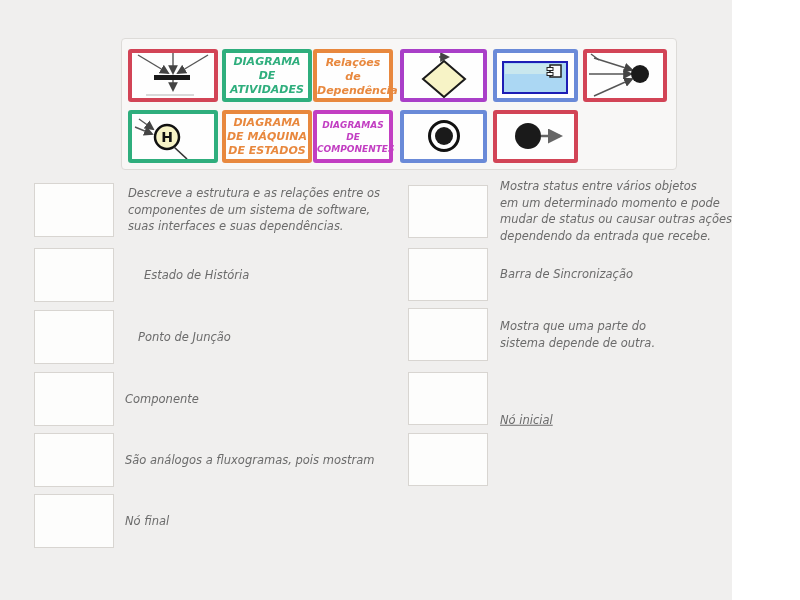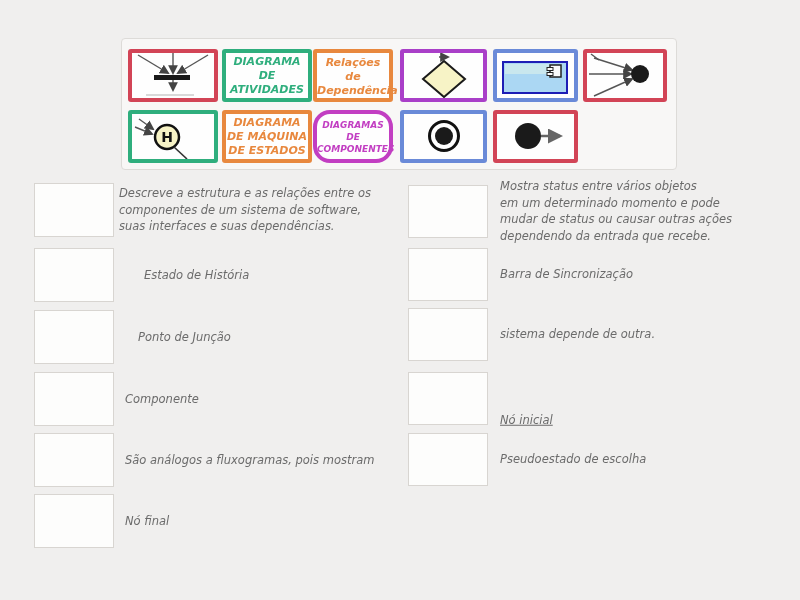--- a/index.html
+++ b/index.html
@@ -1,18 +1,18 @@
 <!DOCTYPE html>
 <html style="--page-bg: #f0efee; --bank-bg: #f8f7f6; --bank-border: #dddbd8; --tile-bg: #fefefe; --tile-red: #d24456; --tile-green: #2fae7d; --tile-orange: #e8883e; --tile-purple: #a93fc8; --tile-blue: #6a8ad8; --tile-magenta: #c23ec2; --slot-bg: #fdfdfc; --slot-border: #d8d5d1; --clue-text: #6b6b6b; --symbol-ink: #1a1a1a; --line-gray: #555555; --arrow-gray: #666666; --diamond-fill: #f7f3c6; --state-fill: #f7f3c6; --component-fill: #abd7f3; --component-stroke: #1d1db5;"><head>
 <meta charset="utf-8">
 <style>
   html,body{margin:0;padding:0;}
   .page{
     position:relative;
-    width:800px;height:600px;
+    width:732px;height:600px;
     background:var(--page-bg,#f0efee);
     font-family:"DejaVu Sans",sans-serif;
     overflow:hidden;
   }
   
   .bank{
     position:absolute;left:121px;top:38px;width:554px;height:130px;
     background:var(--bank-bg,#f8f7f6);
     border:1px solid var(--bank-border,#dddbd8);
     border-radius:4px;
@@ -24,21 +24,21 @@
     border:4px solid #888;border-radius:3px;
     display:flex;align-items:center;justify-content:center;
     cursor:grab;
   }
   .tile svg{display:block;}
   .b-red{border-color:var(--tile-red,#d24456);}
   .b-green{border-color:var(--tile-green,#2fae7d);}
   .b-orange{border-color:var(--tile-orange,#e8883e);}
   .b-purple{border-color:var(--tile-purple,#a93fc8);}
   .b-blue{border-color:var(--tile-blue,#6a8ad8);}
-  .b-magenta{border-color:var(--tile-magenta,#c23ec2);border-radius:17px;}
+  .b-magenta{border-color:var(--tile-magenta,#c23ec2);}
   .tile-label{
     width:100%;text-align:center;
     font-style:italic;font-weight:bold;
   }
   .ink-green{color:var(--tile-green,#2fae7d);}
   .ink-orange{color:var(--tile-orange,#e8883e);}
   .ink-magenta{color:var(--tile-magenta,#c23ec2);}
   .fs11{font-size:11px;line-height:14px;}
   .fs9{font-size:9px;line-height:12px;}
   
@@ -161,21 +161,21 @@
     <div class="tile b-red" style="left:371px;top:71px;width:85px;">
       <svg viewBox="0 0 77 45" width="77" height="45">
         <circle cx="31" cy="22" r="13" style="fill:var(--symbol-ink,#1a1a1a)"></circle>
         <line x1="44" y1="22" x2="63" y2="22" style="stroke:var(--arrow-gray,#666666)" stroke-width="2.5" marker-end="url(#ah-gray)"></line>
       </svg>
     </div>
 
   </div>
 
   <div class="slot" style="left:34px;top:183px;height:54px;"></div>
-  <div class="clue" style="left:119px;top:210px;">
+  <div class="clue" style="left:128px;top:210px;">
     <div>Descreve a estrutura e as relações entre os</div>
     <div>componentes de um sistema de software,</div>
     <div>suas interfaces e suas dependências.</div>
   </div>
 
   <div class="slot" style="left:34px;top:248px;height:54px;"></div>
   <div class="clue" style="left:125px;top:275px;margin-left:19px;">
     <div>Estado de História</div>
   </div>
 
@@ -207,26 +207,24 @@
     <div>dependendo da entrada que recebe.</div>
   </div>
 
   <div class="slot" style="left:408px;top:248px;height:53px;"></div>
   <div class="clue" style="left:500px;top:274px;">
     <div>Barra de Sincronização</div>
   </div>
 
   <div class="slot" style="left:408px;top:308px;height:53px;"></div>
   <div class="clue" style="left:500px;top:334px;">
+    <div>Mostra que uma parte do</div>
     <div>sistema depende de outra.</div>
   </div>
 
   <div class="slot" style="left:408px;top:372px;height:53px;"></div>
   <div class="clue" style="left:500px;top:420px;text-decoration:underline;">
     <div>Nó inicial</div>
   </div>
 
   <div class="slot" style="left:408px;top:433px;height:53px;"></div>
-  <div class="clue" style="left:500px;top:459px;">
-    <div>Pseudoestado de escolha</div>
-  </div>
 
 </div>
 
 </body></html>

